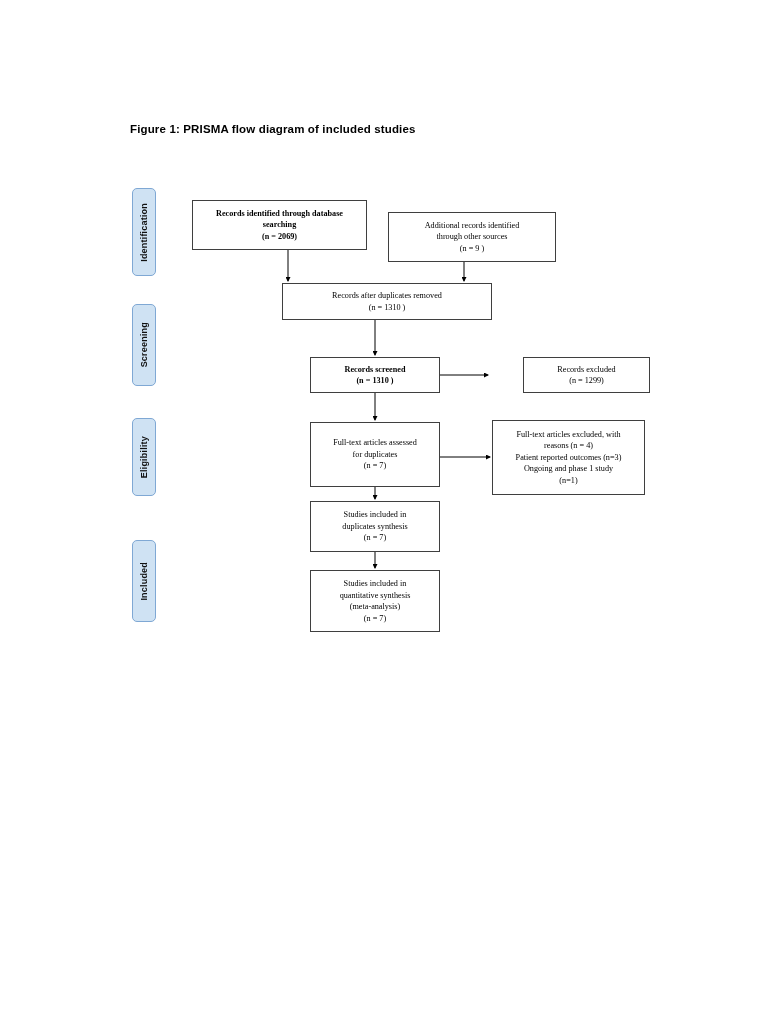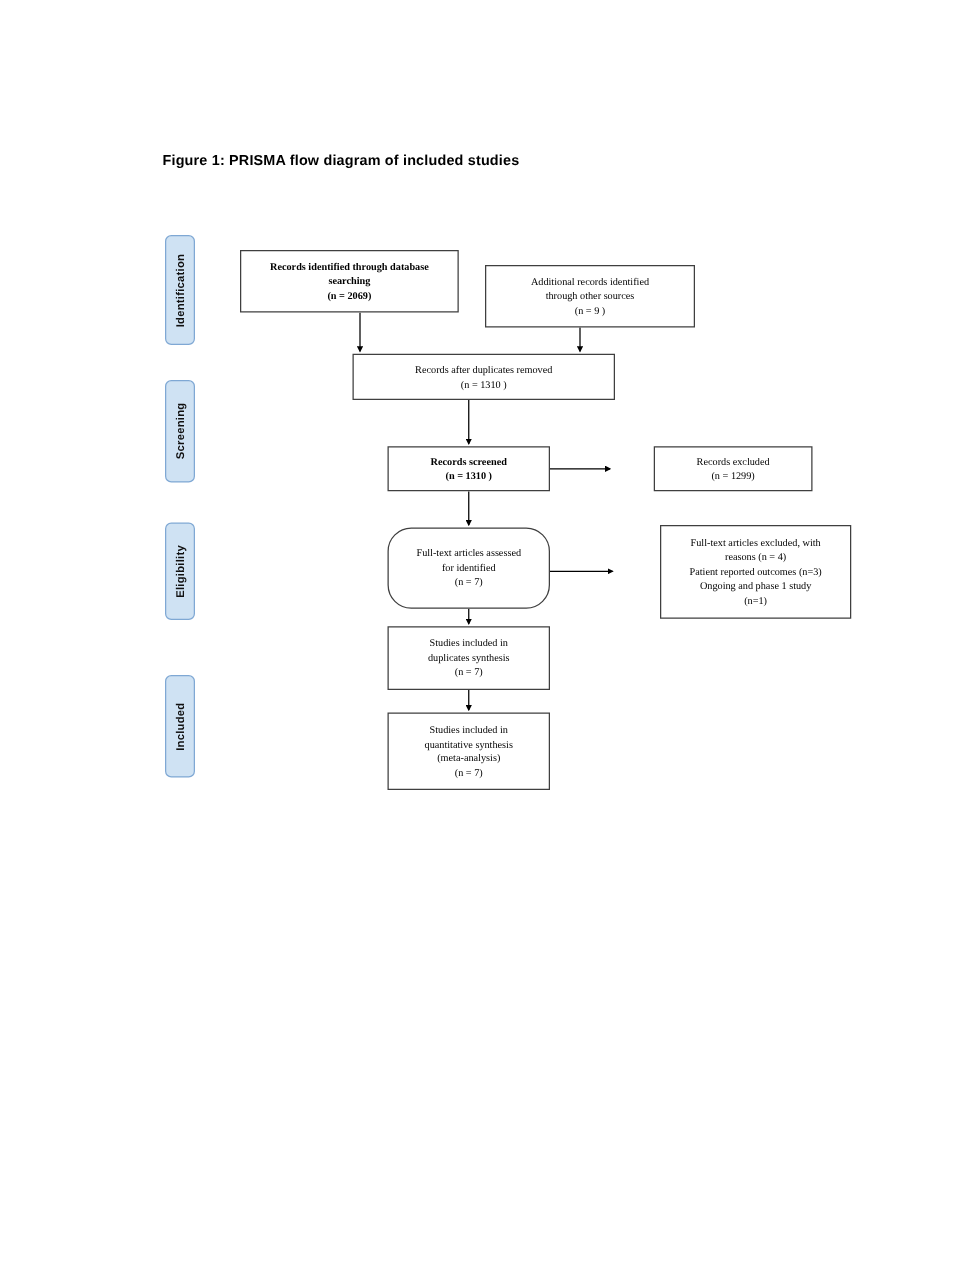--- a/index.html
+++ b/index.html
@@ -160,27 +160,27 @@
   <div class="flow-box" style="left:310px; top:357px; width:130px; height:36px;font-weight:bold;">
     <span class="line">Records screened</span>
     <span class="line">(n = 1310  )</span>
   </div>
 
   <div class="flow-box" style="left:490px; top:357px; width:127px; height:36px;margin-left:33px;">
     <span class="line">Records excluded</span>
     <span class="line">(n = 1299)</span>
   </div>
 
-  <div class="flow-box" style="left:310px; top:422px; width:130px; height:65px;border-radius:19px;">
+  <div class="flow-box" style="left:310px; top:422px; width:130px; height:65px;">
     <span class="line">Full-text articles assessed</span>
-    <span class="line">for identified</span>
+    <span class="line">for duplicates</span>
     <span class="line">(n = 7)</span>
   </div>
 
-  <div class="flow-box" style="left:492px; top:420px; width:153px; height:75px;margin-left:36px;">
+  <div class="flow-box" style="left:492px; top:420px; width:153px; height:75px;">
     <span class="line">Full-text articles excluded, with</span>
     <span class="line">reasons (n = 4)</span>
     <span class="line">Patient reported outcomes (n=3)</span>
     <span class="line">Ongoing and phase 1 study</span>
     <span class="line">(n=1)</span>
   </div>
 
   <div class="flow-box" style="left:310px; top:501px; width:130px; height:51px;">
     <span class="line">Studies included in</span>
     <span class="line">duplicates synthesis</span>

